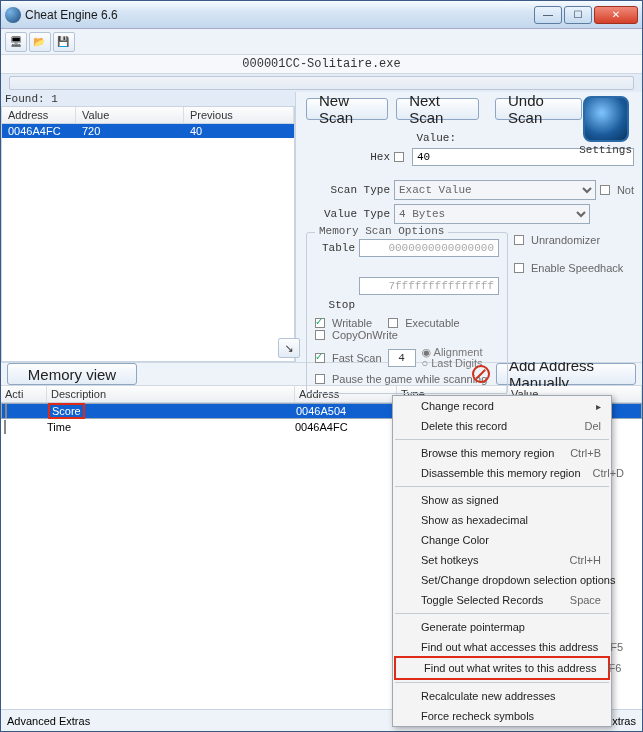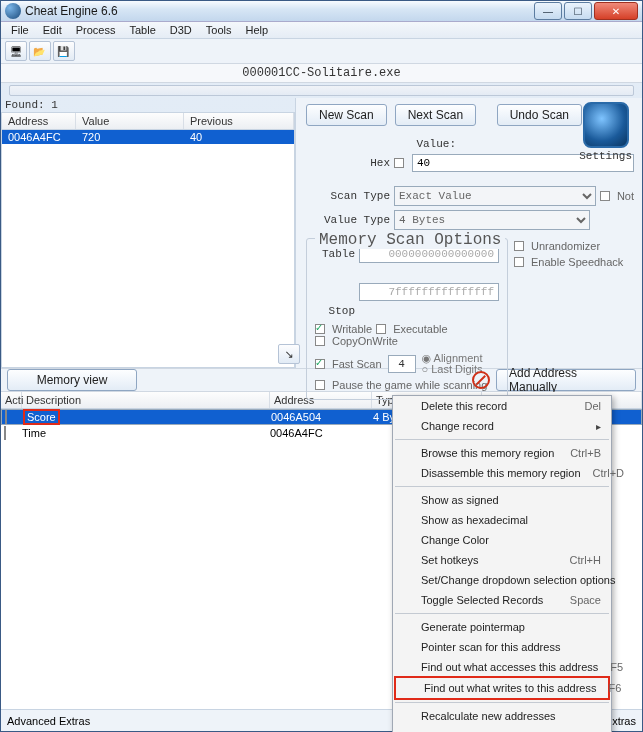--- a/index.html
+++ b/index.html
@@ -22,38 +22,38 @@
   .left-pane { width:323px; display:flex; flex-direction:column; border-right:1px solid #c8d4e2; }
   .found { font-family:"Courier New",monospace; color:#333; padding:1px 4px;}
   .result-head { display:flex; background:linear-gradient(#fdfdfd,#eceff3); border:1px solid #c8d4e2; font-size:11px; color:#333;}
   .result-head div { padding:2px 6px; border-right:1px solid #d8dee6;}
   .col-addr{width:74px;} .col-val{width:108px;} .col-prev{flex:1;}
   .result-body { flex:1; background:#fff; border:1px solid #c8d4e2; border-top:none; font-family:"Courier New",monospace; font-size:11px; overflow:auto;}
   .result-row { display:flex; background:#1060d0; color:#fff; }
   .result-row div { padding:1px 6px;}
   .right-pane { flex:1; padding:6px 8px 6px 10px; position:relative; display:flex; flex-direction:column; gap:4px; font-family:"Segoe UI",sans-serif; color:#333;}
   .scan-btns { display:flex; gap:8px; margin-bottom:8px;}
-  .btn { height:22px; padding:0 12px; border:1px solid #8fa6c2; border-radius:3px; background:linear-gradient(#fdfeff,#e3ecf6); color:#222; display:inline-flex; align-items:center; justify-content:center; font-size:12px;}
+  .btn { height:22px; padding:0 12px; border:1px solid #8fa6c2; border-radius:3px; background:linear-gradient(#fdfeff,#e3ecf6); color:#222; display:inline-flex; align-items:center; justify-content:center; font-size:15px;}
   .field-row { display:flex; align-items:center; gap:4px; font-size:11px;}
   .field-row .lbl { width:84px; text-align:right; font-family:"Courier New",monospace;}
   .txt { border:1px solid #9ab; background:#fff; height:18px; padding:0 4px; font-family:"Courier New",monospace; font-size:11px;}
   .sel { border:1px solid #9ab; background:#f3f5f8; height:20px; font-family:"Courier New",monospace; font-size:11px; flex:1; color:#666;}
   .cbx { display:flex; align-items:center; gap:3px; font-family:"Courier New",monospace; color:#666; font-size:11px;}
   .gbox { border:1px solid #c4cedb; border-radius:3px; margin-top:4px; padding:6px 8px 8px 8px; position:relative;}
-  .gbox .legend { position:absolute; top:-8px; left:8px; background:#eef3f9; padding:0 4px; font-family:"Courier New",monospace; font-size:16px; color:#555;}
+  .gbox .legend { position:absolute; top:-8px; left:8px; background:#eef3f9; padding:0 4px; font-family:"Courier New",monospace; font-size:11px; color:#555;}
   .gbox .txt { width:140px; color:#aaa; text-align:right;}
   .logo-area { position:absolute; top:4px; right:10px; text-align:center; }
   .logo { width:46px; height:46px; border:2px solid #2a6aa8; border-radius:8px; background:radial-gradient(circle at 40% 35%, #7fc4ff 0%, #1a5a9a 60%, #0a3560 100%); margin:0 auto;}
   .settings { font-family:"Courier New",monospace; font-size:11px; color:#333; margin-top:2px; display:block;}
   .mid-strip { height:24px; display:flex; align-items:center; justify-content:space-between; padding:0 6px; background:#eef3f9; border-top:1px solid #d0d8e2; border-bottom:1px solid #d0d8e2;}
   .nosign{ width:18px; height:18px; border:2px solid #d03018; border-radius:50%; position:relative; margin-left:328px;}
   .nosign::after{content:""; position:absolute; left:1px; top:6px; width:12px; height:2px; background:#d03018; transform:rotate(-45deg);}
   .cheat-head { display:flex; background:linear-gradient(#fdfdfd,#eceff3); border-bottom:1px solid #c8d4e2; font-family:"Courier New",monospace; font-size:11px; color:#333;}
   .cheat-head div{padding:2px 4px; border-right:1px solid #d8dee6;}
-  .c-act{width:21px;} .c-desc{width:248px;} .c-addr{width:102px;} .c-type{width:110px;} .c-val{flex:1;}
+  .c-act{width:46px;} .c-desc{width:248px;} .c-addr{width:102px;} .c-type{width:110px;} .c-val{flex:1;}
   .cheat-body { flex:1; background:#fff; font-family:"Courier New",monospace; font-size:11px; position:relative; min-height:300px;}
   .cheat-row { display:flex; align-items:center; height:16px; }
   .cheat-row.sel { background:#1060d0; color:#fff;}
   .ckbox { width:11px; height:11px; border:1px solid #888; background:#fff; margin:0 3px;}
   .desc-hl { border:2px solid #e02a18; padding:0 2px; display:inline-block; line-height:12px;}
   .bottom-bar { height:22px; background:#eef3f9; border-top:1px solid #c8d4e2; display:flex; align-items:center; justify-content:space-between; padding:0 6px; font-family:"Courier New",monospace;}
   .ctx-menu { position:absolute; left:392px; top:395px; width:220px; background:#f4f4f4; border:1px solid #a0a8b4; box-shadow:2px 2px 6px rgba(0,0,0,0.3); z-index:50; font-size:11.5px; color:#222;}
   .ctx-item { display:flex; justify-content:space-between; align-items:center; padding:4px 10px 4px 28px; white-space:nowrap;}
   .ctx-sep { height:1px; background:#c4cad2; margin:3px 2px;}
   .ctx-hl { border:2px solid #e02a18; margin:-1px 1px;}
@@ -70,29 +70,20 @@
   <div class="titlebar">
     <div class="icon"></div>
     <div class="title">Cheat Engine 6.6</div>
     <div class="win-btns">
       <div class="win-btn">—</div>
       <div class="win-btn">☐</div>
       <div class="win-btn cls">✕</div>
     </div>
   </div>
 
-  <div class="menubar">
-    <span>File</span>
-    <span>Edit</span>
-    <span>Process</span>
-    <span>Table</span>
-    <span>D3D</span>
-    <span>Tools</span>
-    <span>Help</span>
-  </div>
 
   <div class="toolbar">
     <div class="tbtn">🖥</div>
     <div class="tbtn">📂</div>
     <div class="tbtn">💾</div>
   </div>
 
   <div class="process-line">000001CC-Solitaire.exe</div>
   <div class="progress"></div>
 
@@ -150,21 +141,21 @@
           <div class="gbox" style="flex:1;">
             <span class="legend">Memory Scan Options</span>
             <div class="field-row">
                 <span class="lbl" style="width:40px;">Table</span>
                 <input class="txt" value="0000000000000000" style="">
               </div>
             <div class="field-row" style="margin-top:4px;">
                 <span class="lbl" style="width:40px;margin-top:38px;">Stop</span>
                 <input class="txt" value="7fffffffffffffff" style="">
               </div>
-            <div class="field-row" style="margin-top:6px; gap:4px;">
+            <div class="field-row" style="margin-top:6px; gap:16px;">
               <span class="cbx">
                   <span class="ck on"></span>
                   <span>Writable</span>
                 </span>
               <span class="cbx">
                   <span class="ck"></span>
                   <span>Executable</span>
                 </span>
             </div>
             <div class="field-row">
@@ -189,21 +180,21 @@
                   <span class="ck"></span>
                   <span>Pause the game while scanning</span>
                 </span>
               </div>
           </div>
           <div style="width:120px; padding-top:6px;">
             <div class="cbx">
                 <span class="ck"></span>
                 <span>Unrandomizer</span>
               </div>
-            <div class="cbx" style="margin-top:4px;">
+            <div class="cbx" style="margin-top:16px;">
                 <span class="ck"></span>
                 <span>Enable Speedhack</span>
               </div>
           </div>
         </div>
         <div style="position:absolute; bottom:4px; left:-18px;">
             <div class="sq-btn">↘</div>
           </div>
       </div>
     </div>
@@ -239,28 +230,28 @@
     </div>
 
     <div class="bottom-bar">
       <span>Advanced Extras</span>
       <span>Extras</span>
     </div>
   </div>
 </div>
 
 <div class="ctx-menu">
-  <div class="ctx-item">
-      <span>Delete this record</span>
-      <span class="kb">Del</span>
-    </div>
   <div class="ctx-item arrow">
       <span>Change record</span>
       <span class="kb"></span>
     </div>
+  <div class="ctx-item">
+      <span>Delete this record</span>
+      <span class="kb">Del</span>
+    </div>
   <div class="ctx-sep"></div>
   <div class="ctx-item">
       <span>Browse this memory region</span>
       <span class="kb">Ctrl+B</span>
     </div>
   <div class="ctx-item">
       <span>Disassemble this memory region</span>
       <span class="kb">Ctrl+D</span>
     </div>
   <div class="ctx-sep"></div>
@@ -280,23 +271,20 @@
   <div class="ctx-item">
       <span>Set/Change dropdown selection options</span>
     </div>
   <div class="ctx-item">
       <span>Toggle Selected Records</span>
       <span class="kb">Space</span>
     </div>
   <div class="ctx-sep"></div>
   <div class="ctx-item">
       <span>Generate pointermap</span>
-    </div>
-  <div class="ctx-item">
-      <span>Pointer scan for this address</span>
     </div>
   <div class="ctx-item">
       <span>Find out what accesses this address</span>
       <span class="kb">F5</span>
     </div>
   <div class="ctx-hl">
       <div class="ctx-item">
         <span>Find out what writes to this address</span>
         <span class="kb">F6</span>
       </div>

